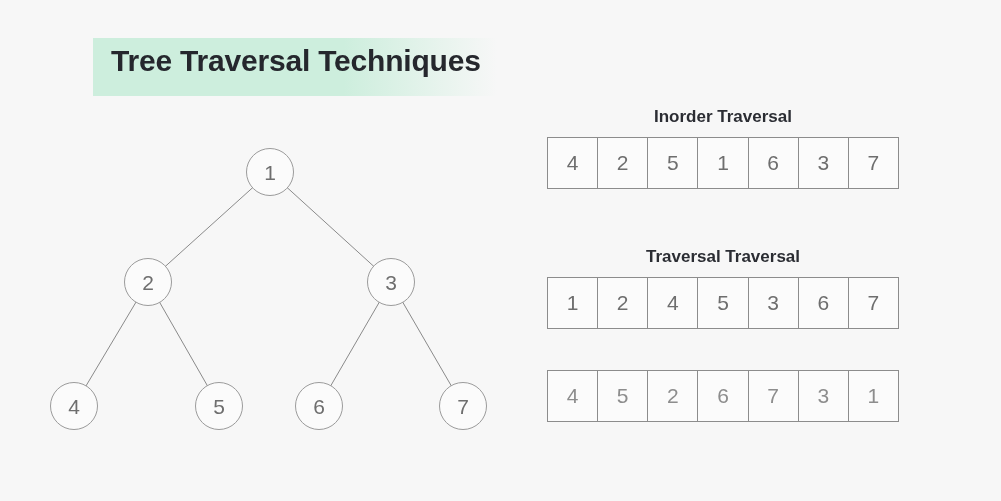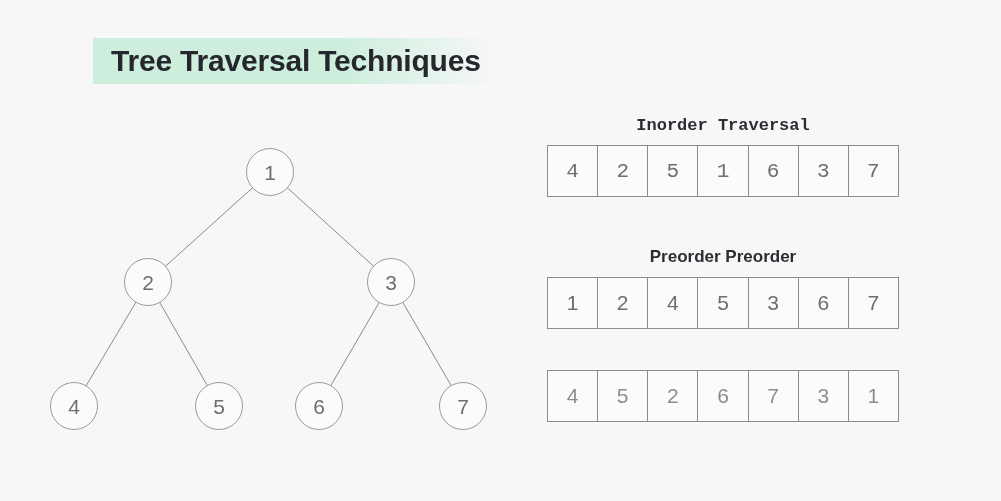--- a/index.html
+++ b/index.html
@@ -20,21 +20,21 @@
   }
 
   
   .title-wrap {
     position: absolute;
     left: 93px;
     top: 38px;
     height: 46px;
     display: flex;
     align-items: center;
-    padding: 0 16px 0 18px;
+    padding: 0 16px 12px 18px;
     background: linear-gradient(to right, #cdeedd 0%, #cdeedd 62%, rgba(205,238,221,0) 100%);
   }
   .title-text {
     font-size: 30px;
     font-weight: bold;
     color: #25272d;
     letter-spacing: -0.2px;
     white-space: nowrap;
   }
 
@@ -95,21 +95,21 @@
     border-right: 1px solid #8c8c8c;
     display: flex;
     align-items: center;
     justify-content: center;
     font-size: 21px;
     color: #6e6e6e;
   }
   .cell:last-child { border-right: none; }
   .seq.muted .cell { color: #8d8d8d; }
 
-  #panel-inorder   { top: 116px; font-family: Liberation Mono, monospace; }
+  #panel-inorder   { top: 107px; }
   #panel-preorder  { top: 247px; }
   #panel-postorder { top: 370px; }
 </style>
 </head>
 <body>
 
 <div id="root">
 
   <div class="title-wrap">
     <span class="title-text">Tree Traversal Techniques</span>
@@ -156,21 +156,21 @@
         <div class="cell">2</div>
         <div class="cell">5</div>
         <div class="cell">1</div>
         <div class="cell">6</div>
         <div class="cell">3</div>
         <div class="cell">7</div>
       </div>
   </div>
 
   <div class="panel" id="panel-preorder">
-    <div class="panel-title">Preorder Preorder</div>
+    <div class="panel-title">Traversal Traversal</div>
     <div class="seq" id="seq-preorder">
         <div class="cell">1</div>
         <div class="cell">2</div>
         <div class="cell">4</div>
         <div class="cell">5</div>
         <div class="cell">3</div>
         <div class="cell">6</div>
         <div class="cell">7</div>
       </div>
   </div>

